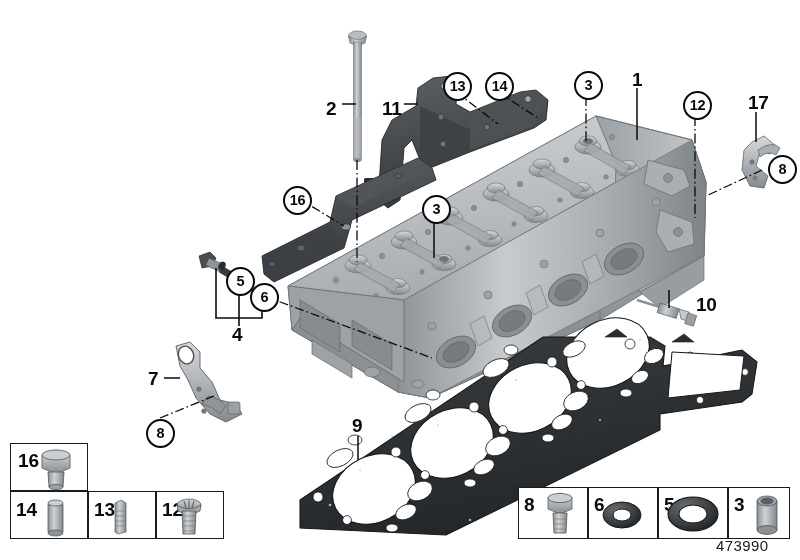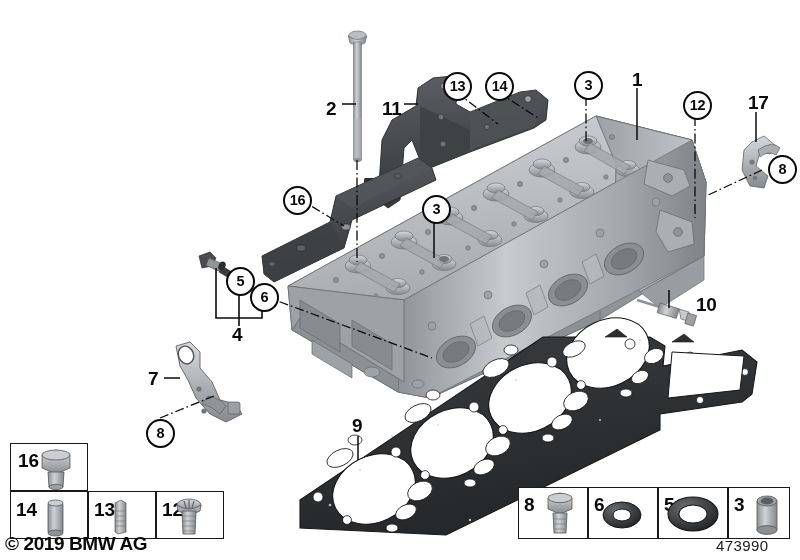--- a/index.html
+++ b/index.html
@@ -477,16 +477,15 @@
   </g>
 
   <g stroke="#53575b" stroke-width="0.8">
     <path d="M757 501 L777 501 L777 530 L757 530 Z" fill="url(#gBolt)"></path>
     <ellipse cx="767" cy="501" rx="10" ry="5" fill="#9da2a6"></ellipse>
     <ellipse cx="767" cy="501" rx="6" ry="3" fill="#5b5f63"></ellipse>
     <ellipse cx="767" cy="530" rx="10" ry="4.4" fill="#8a8f93"></ellipse>
   </g>
 </svg>
 
-<div class="copyright">© 2019 BMW AG</div>
 <div class="partnum">473990</div>
 
 </div>
 
 </body></html>

